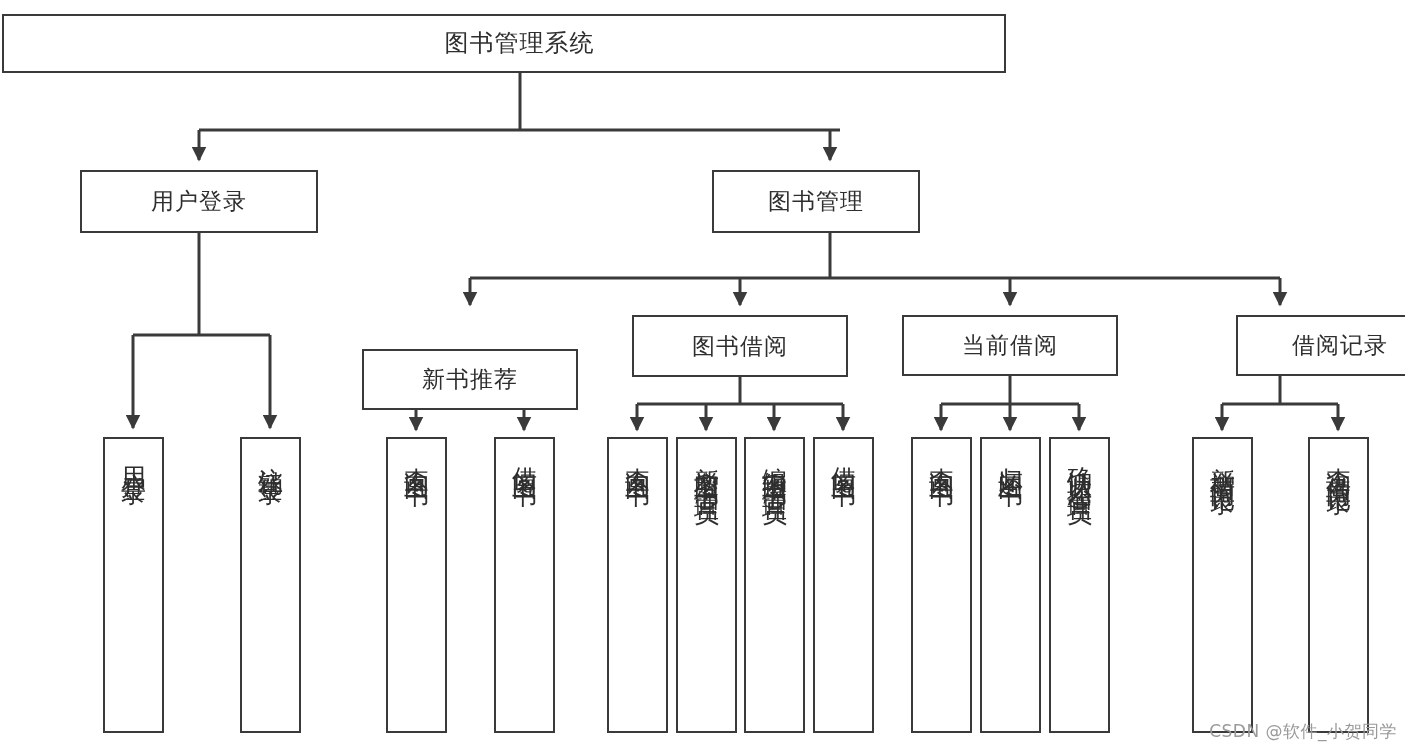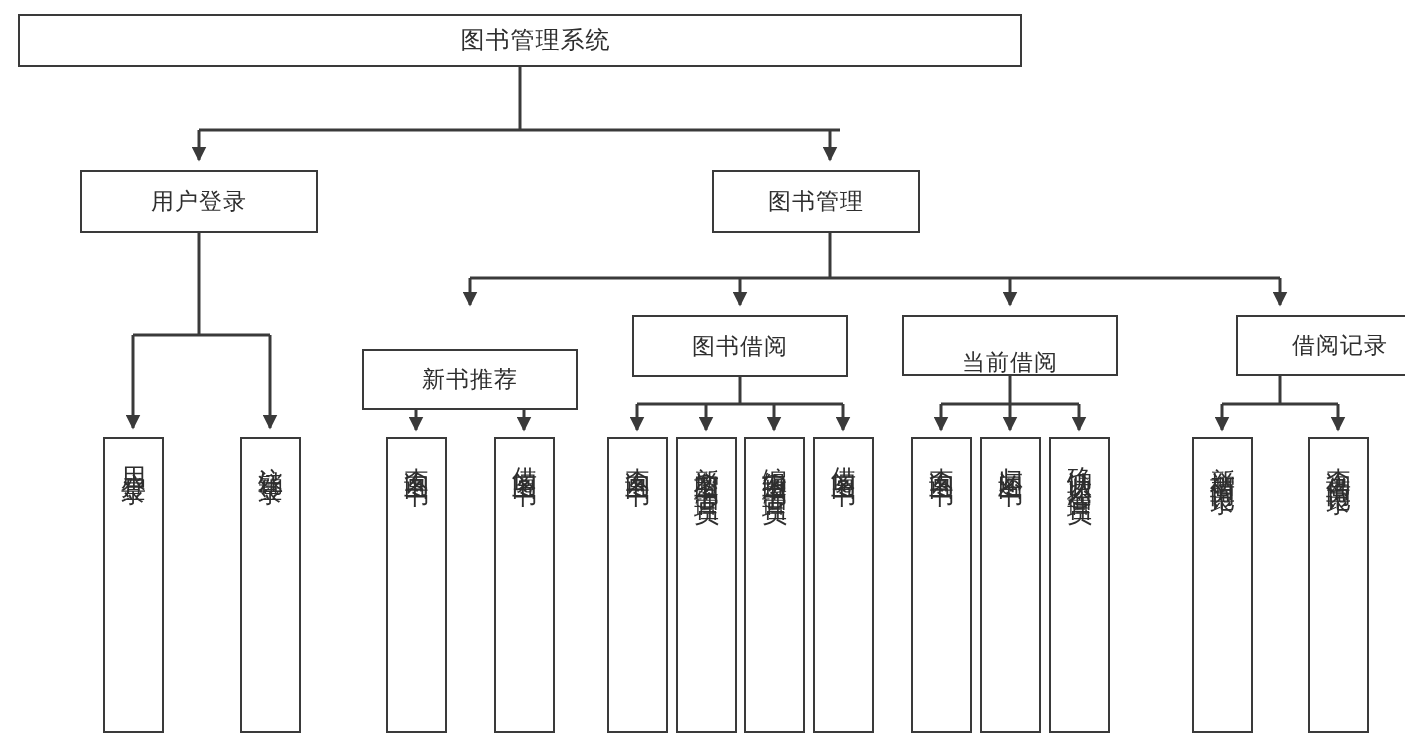--- a/index.html
+++ b/index.html
@@ -123,38 +123,38 @@
       <path d="M 1010 404 L 1010 430" marker-end="url(#arrow)"></path>
       <path d="M 1079 404 L 1079 430" marker-end="url(#arrow)"></path>
 
       <path d="M 1280 376 L 1280 404"></path>
       <path d="M 1222 404 L 1338 404"></path>
       <path d="M 1222 404 L 1222 430" marker-end="url(#arrow)"></path>
       <path d="M 1338 404 L 1338 430" marker-end="url(#arrow)"></path>
     </g>
   </svg>
 
-  <div class="node horiz root" style="left:18px; top:14px; width:1004px; height:53px;padding-left:31px;">
+  <div class="node horiz root" style="left:2px; top:14px; width:1004px; height:59px;padding-left:31px;">
     <span class="label">图书管理系统</span>
   </div>
 
   <div class="node horiz" style="left:80px; top:170px; width:238px; height:63px;">
     <span class="label">用户登录</span>
   </div>
   <div class="node horiz" style="left:712px; top:170px; width:208px; height:63px;">
     <span class="label">图书管理</span>
   </div>
 
   <div class="node horiz" style="left:362px; top:315px; width:216px; height:61px;margin-top:34px;">
     <span class="label">新书推荐</span>
   </div>
   <div class="node horiz" style="left:632px; top:315px; width:216px; height:62px;">
     <span class="label">图书借阅</span>
   </div>
-  <div class="node horiz" style="left:902px; top:315px; width:216px; height:61px;align-items:flex-end;">
+  <div class="node horiz" style="left:902px; top:315px; width:216px; height:61px;">
     <span class="label">当前借阅</span>
   </div>
   <div class="node horiz" style="left:1236px; top:315px; width:208px; height:61px;">
     <span class="label">借阅记录</span>
   </div>
 
   <div class="node leaf" style="left:103px; top:437px; width:61px; height:296px;">
     <span class="label">用户登录</span>
   </div>
   <div class="node leaf" style="left:240px; top:437px; width:61px; height:296px;">
@@ -191,14 +191,15 @@
     <span class="label">确认归还（管理员）</span>
   </div>
 
   <div class="node leaf" style="left:1192px; top:437px; width:61px; height:296px;">
     <span class="label">新增借阅记录</span>
   </div>
   <div class="node leaf" style="left:1308px; top:437px; width:61px; height:296px;">
     <span class="label">查询借阅记录</span>
   </div>
 
+  <div id="watermark">CSDN @软件_小贺同学</div>
 
 </div>
 
 </body></html>

